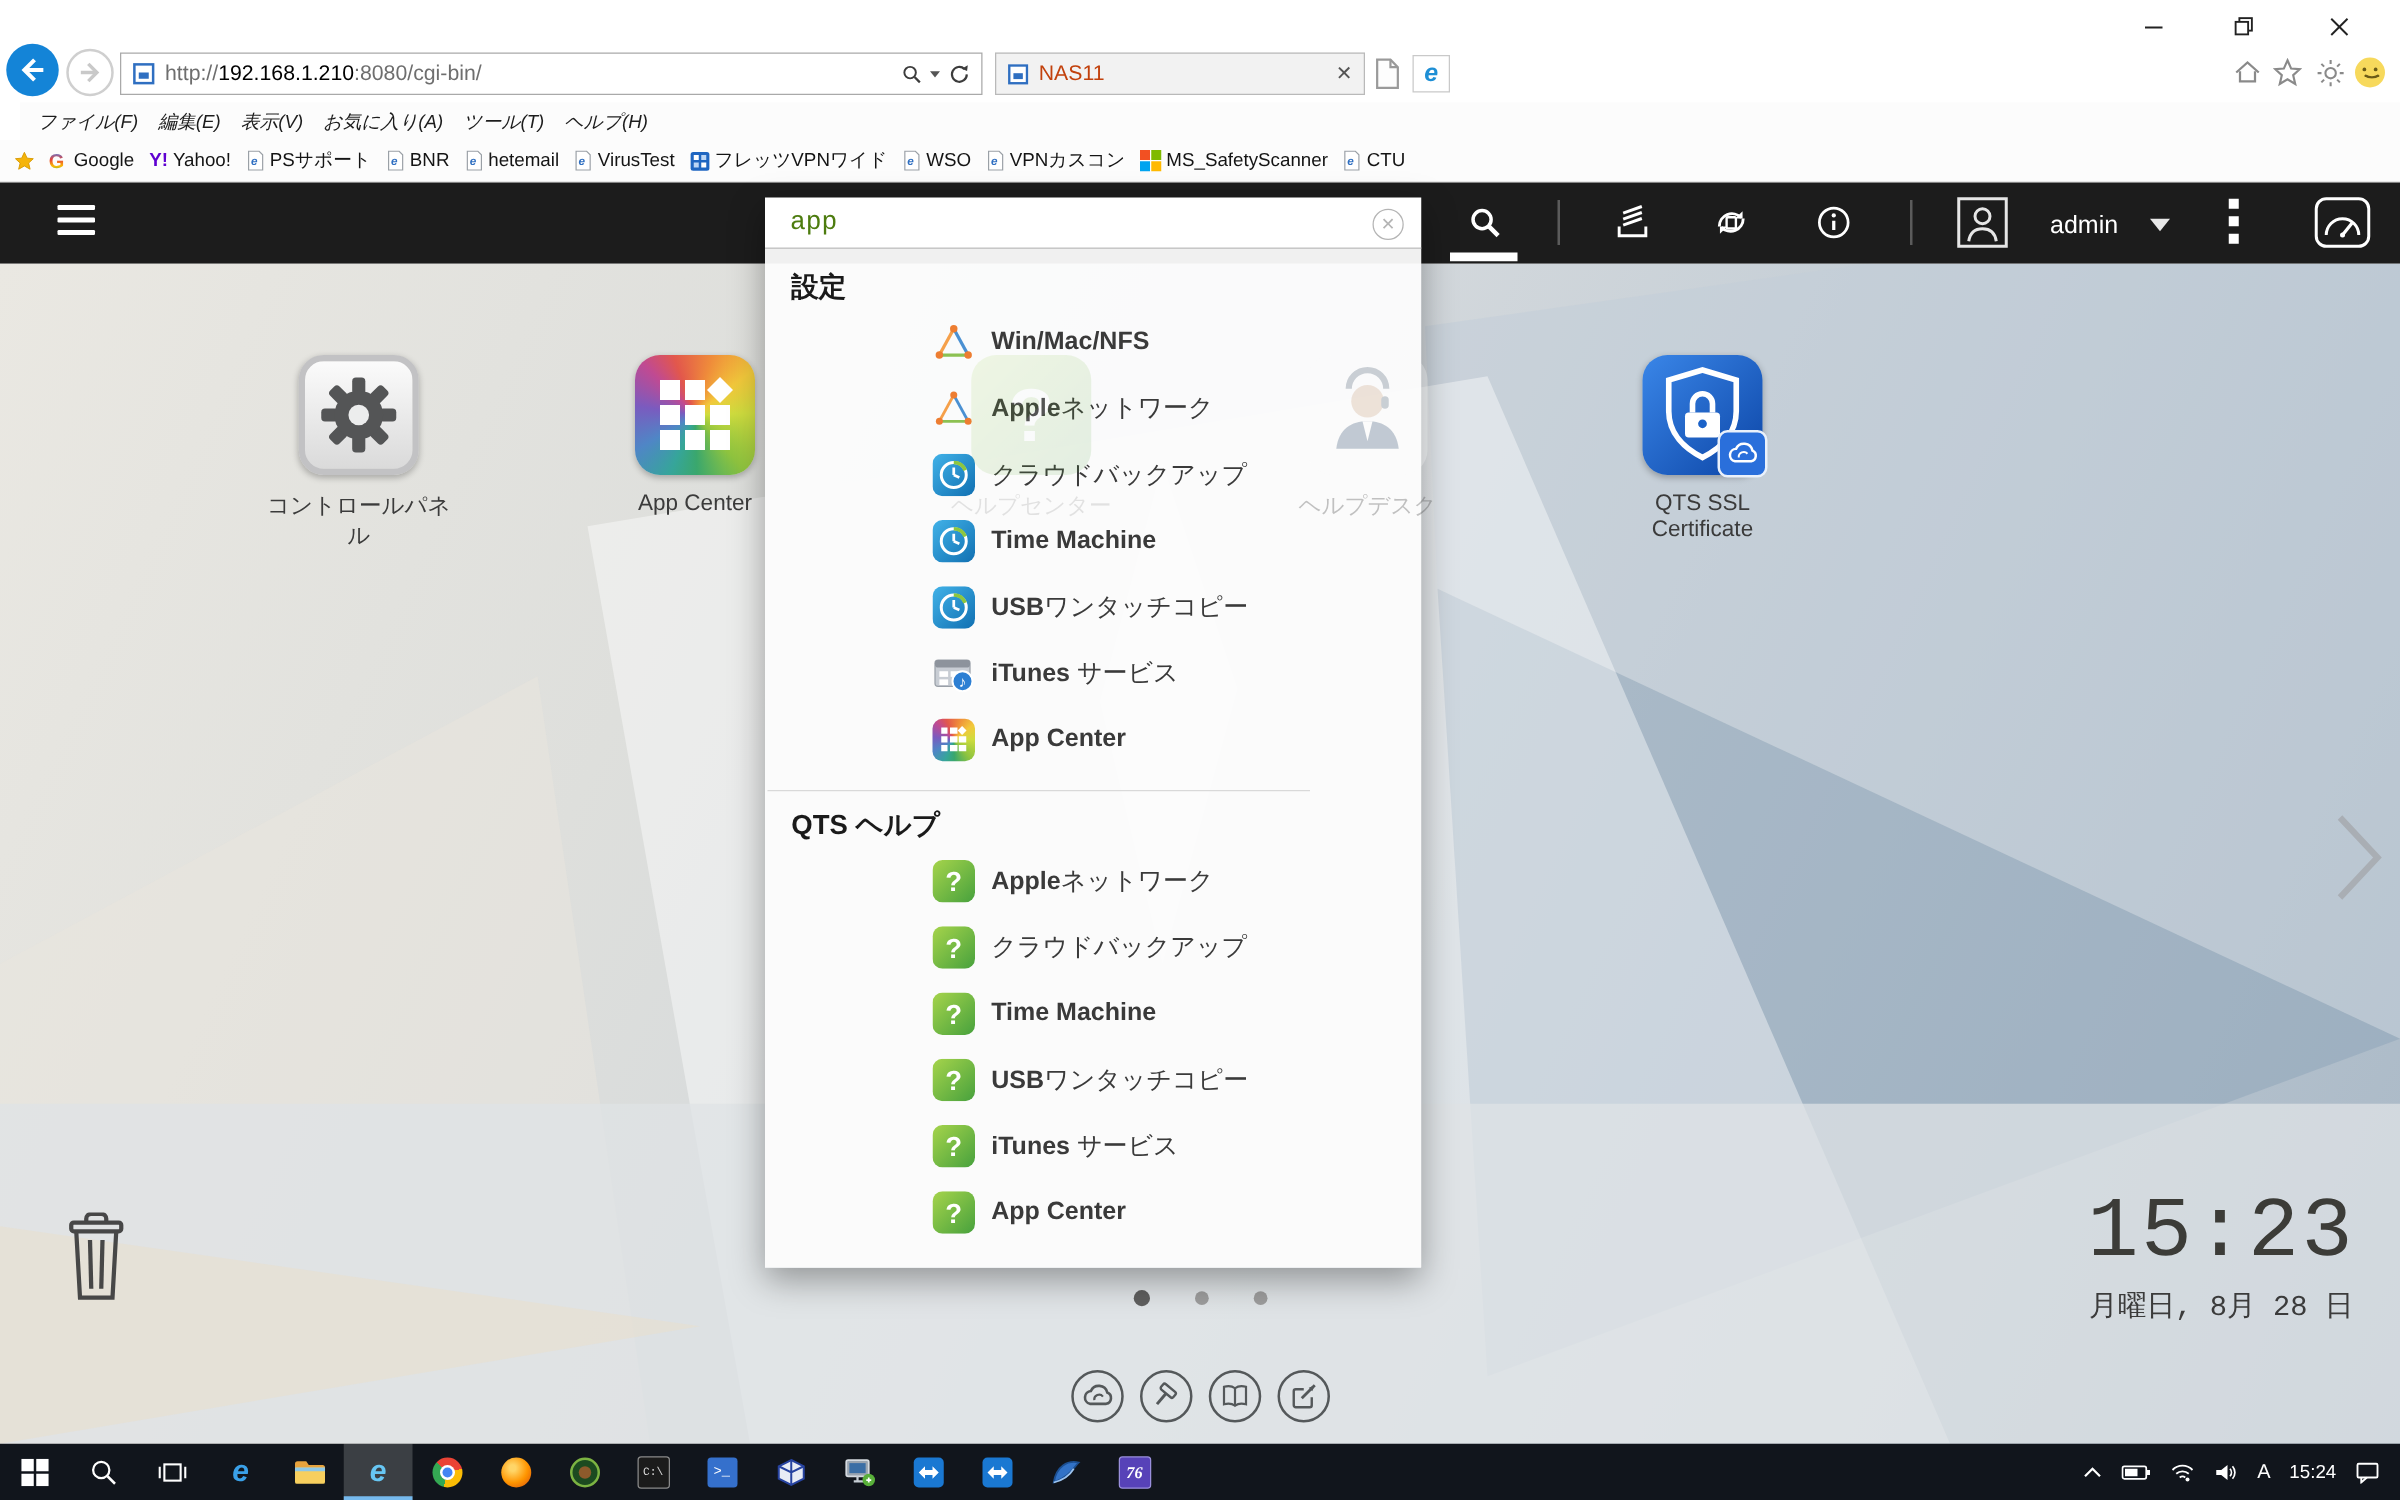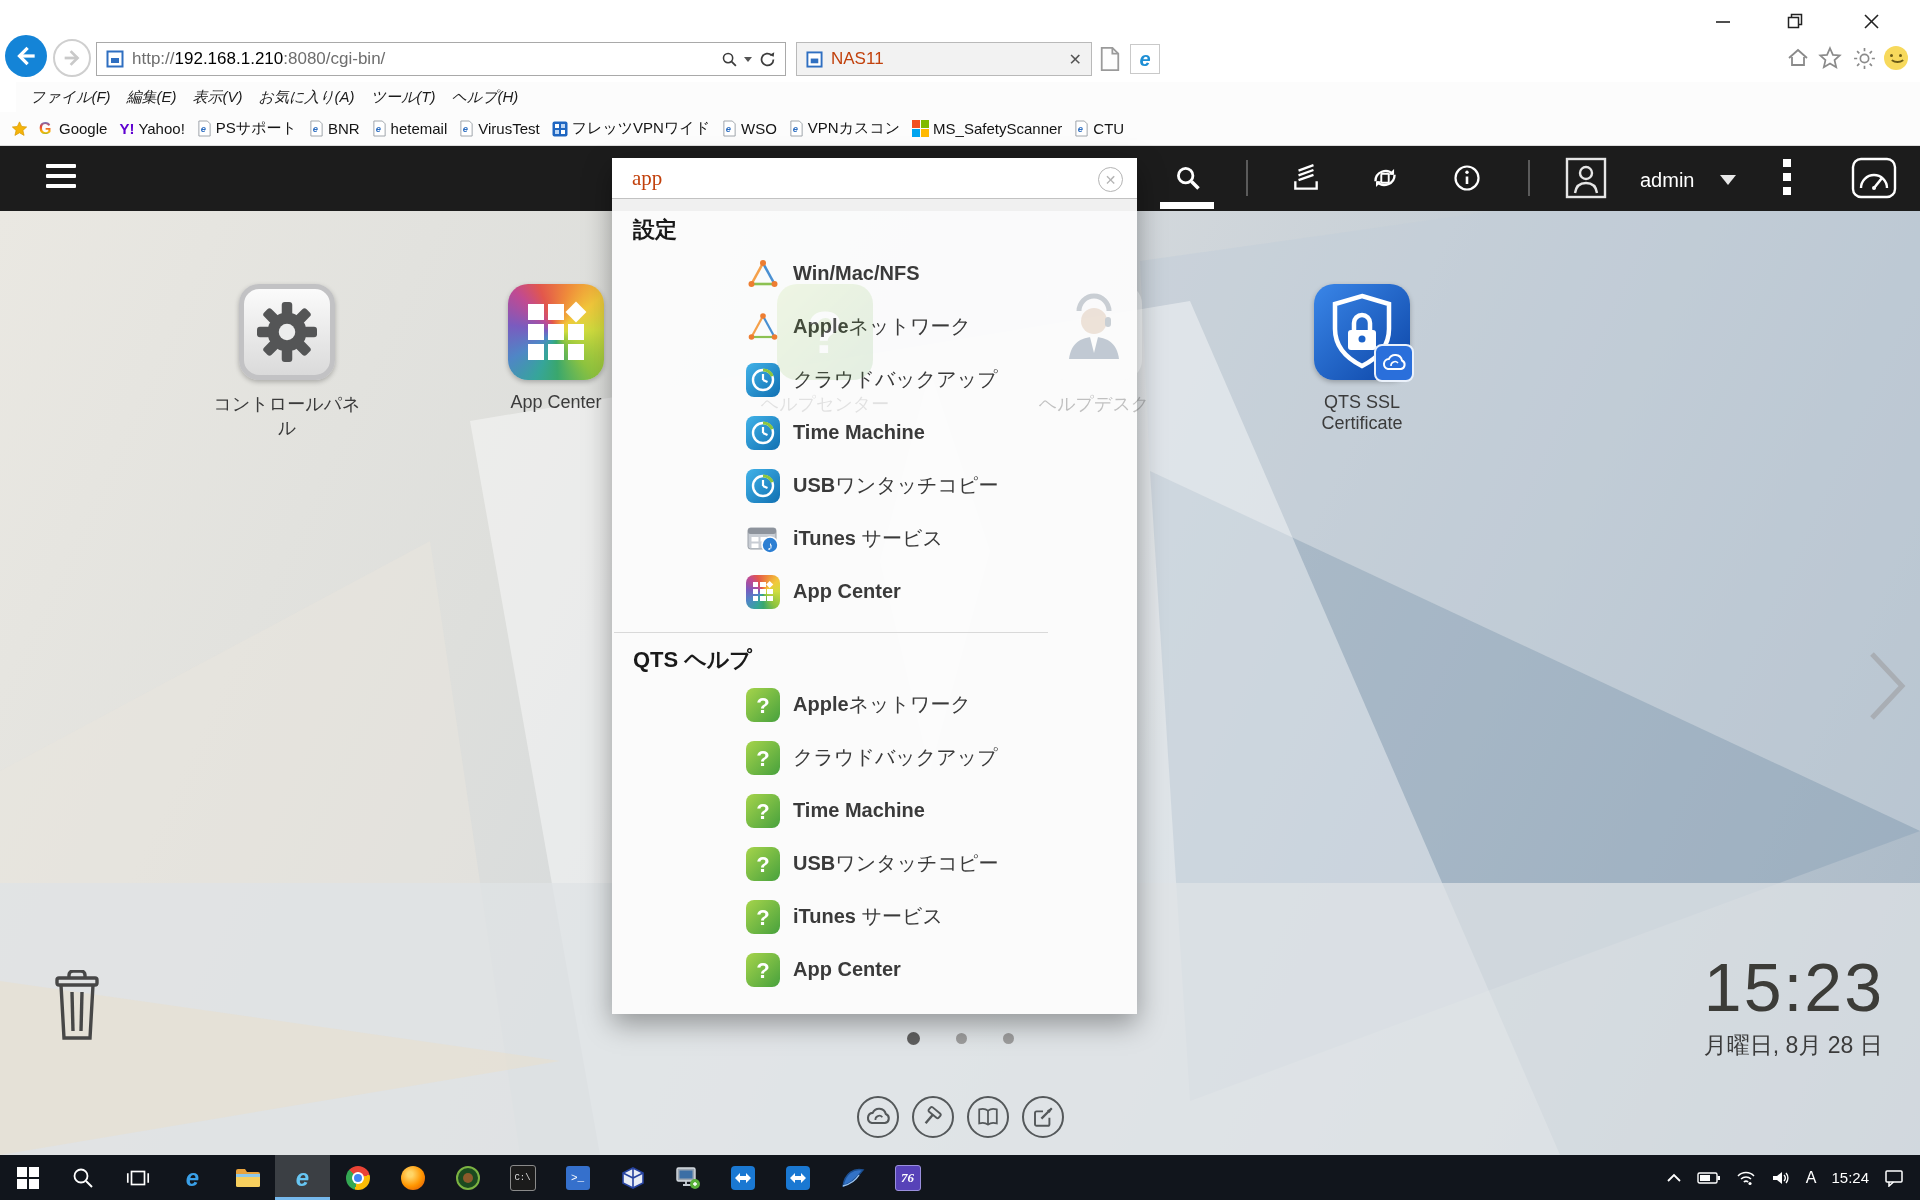--- a/index.html
+++ b/index.html
@@ -61,34 +61,34 @@
   .ac-grid{position:absolute;left:20px;top:20px;width:56px;height:56px;display:grid;grid-template-columns:repeat(3,16px);grid-template-rows:repeat(3,16px);gap:4px;}
   .ac-grid i{background:#fff;display:block;}
   .ac-grid i:nth-child(3){transform:rotate(45deg) scale(.92);}
   .ssl-box{width:96px;height:96px;border-radius:20px;background:linear-gradient(135deg,#3a86e8,#0c45a6);position:relative;box-shadow:0 2px 5px rgba(0,0,0,.25);}
   .ssl-badge{position:absolute;right:-4px;bottom:-2px;width:36px;height:34px;border-radius:8px;background:#2a6fdb;border:2px solid #eaf1fb;display:flex;align-items:center;justify-content:center;}
   .faint1{opacity:.13;} .faint2{opacity:.3;}
   .hd-box{width:96px;height:96px;border-radius:20px;background:rgba(250,250,250,.85);display:flex;align-items:center;justify-content:center;}
   .hc-box{width:96px;height:96px;border-radius:20px;background:linear-gradient(135deg,#a5d34a,#4ca03e);display:flex;align-items:center;justify-content:center;color:#fff;font-size:60px;font-weight:bold;}
   .trash{position:absolute;left:46px;top:970px;cursor:pointer;}
   .pagechev{position:absolute;left:1866px;top:648px;cursor:pointer;}
-  .clock{position:absolute;right:36px;top:948px;text-align:left;}
+  .clock{position:absolute;right:36px;top:948px;text-align:center;font-family:Liberation Mono, monospace;}
   .clock .t{font-size:68px;color:#3c3c38;letter-spacing:2px;}
   .clock .d{font-size:23px;color:#3b3b3b;margin-top:4px;}
   .dots{position:absolute;left:0;top:1032px;width:1920px;display:flex;justify-content:center;gap:36px;align-items:center;}
   .dots i{border-radius:50%;cursor:pointer;}
   .dot-a{width:13px;height:13px;background:#5f5f5f;}
   .dot-i{width:11px;height:11px;background:#9d9d9d;}
   .deskbtns{position:absolute;left:0;top:1096px;width:1920px;display:flex;justify-content:center;gap:13px;}
   .cbtn{width:42px;height:42px;border-radius:50%;border:2.5px solid #54585a;display:flex;align-items:center;justify-content:center;cursor:pointer;box-sizing:border-box;}
 
   
   .spanel{position:absolute;left:612px;top:158px;width:525px;height:856px;box-shadow:0 10px 26px rgba(0,0,0,.35);z-index:5;}
   .sinput{position:relative;width:100%;height:41px;background:#fff;border-bottom:1px solid #c2c2c2;box-sizing:border-box;}
-  .sinput input{width:100%;height:100%;border:none;outline:none;font-size:21px;color:#c2410c;padding:0 46px 0 20px;box-sizing:border-box;font-family:Liberation Serif, serif;background:transparent;}
+  .sinput input{width:100%;height:100%;border:none;outline:none;font-size:21px;color:#4d7c0f;padding:0 46px 0 20px;box-sizing:border-box;font-family:Liberation Mono, monospace;background:transparent;}
   .sclear{position:absolute;right:14px;top:9px;width:23px;height:23px;border:1.5px solid #b4b4b4;border-radius:50%;color:#b4b4b4;font-size:14px;display:flex;align-items:center;justify-content:center;cursor:pointer;}
   .sbody{width:100%;height:815px;background:rgba(252,252,252,.95);overflow:hidden;}
   .shead{margin:14px 0 0 21px;font-size:22px;font-weight:bold;color:#1a1a1a;height:34px;line-height:34px;}
   .srow{height:53px;display:flex;align-items:center;cursor:pointer;margin-left:24px;}
   .srow .sico{margin-left:110px;width:34px;height:34px;flex:none;}
   .srow .slab{margin-left:13px;font-size:20px;color:#3a3a3a;white-space:nowrap;}
   .slab .b{font-weight:bold;}
   .sdivide{margin:14px 0 0 2px;width:434px;border-top:1px solid #d9d9d9;height:0;}
   .shead2{margin:9px 0 0 21px;font-size:22px;font-weight:bold;color:#1a1a1a;height:36px;line-height:36px;}
 

